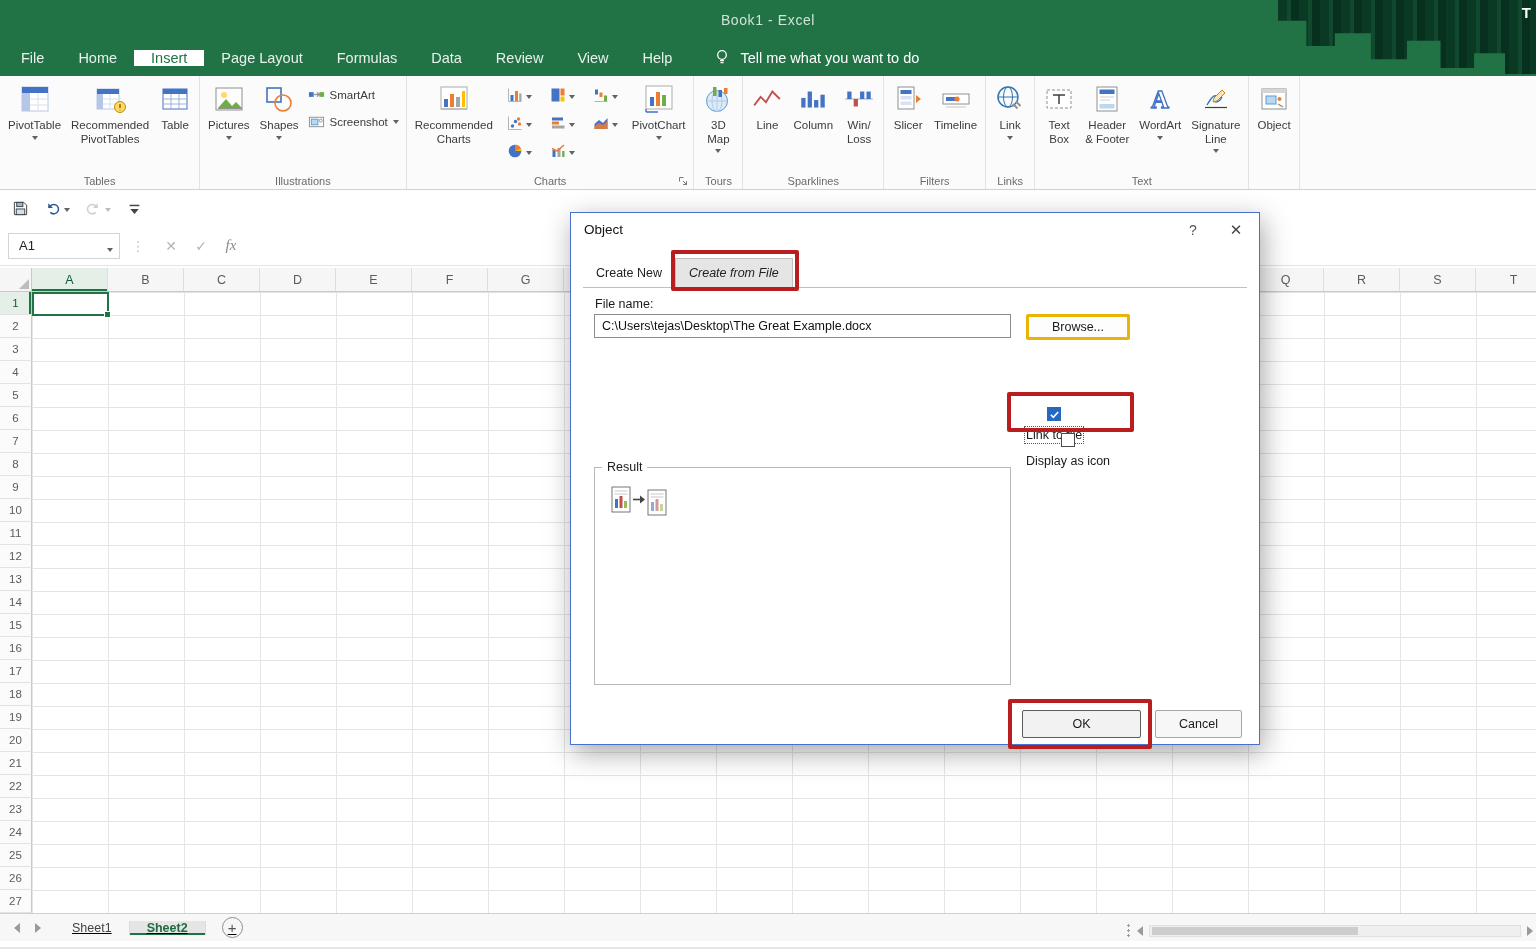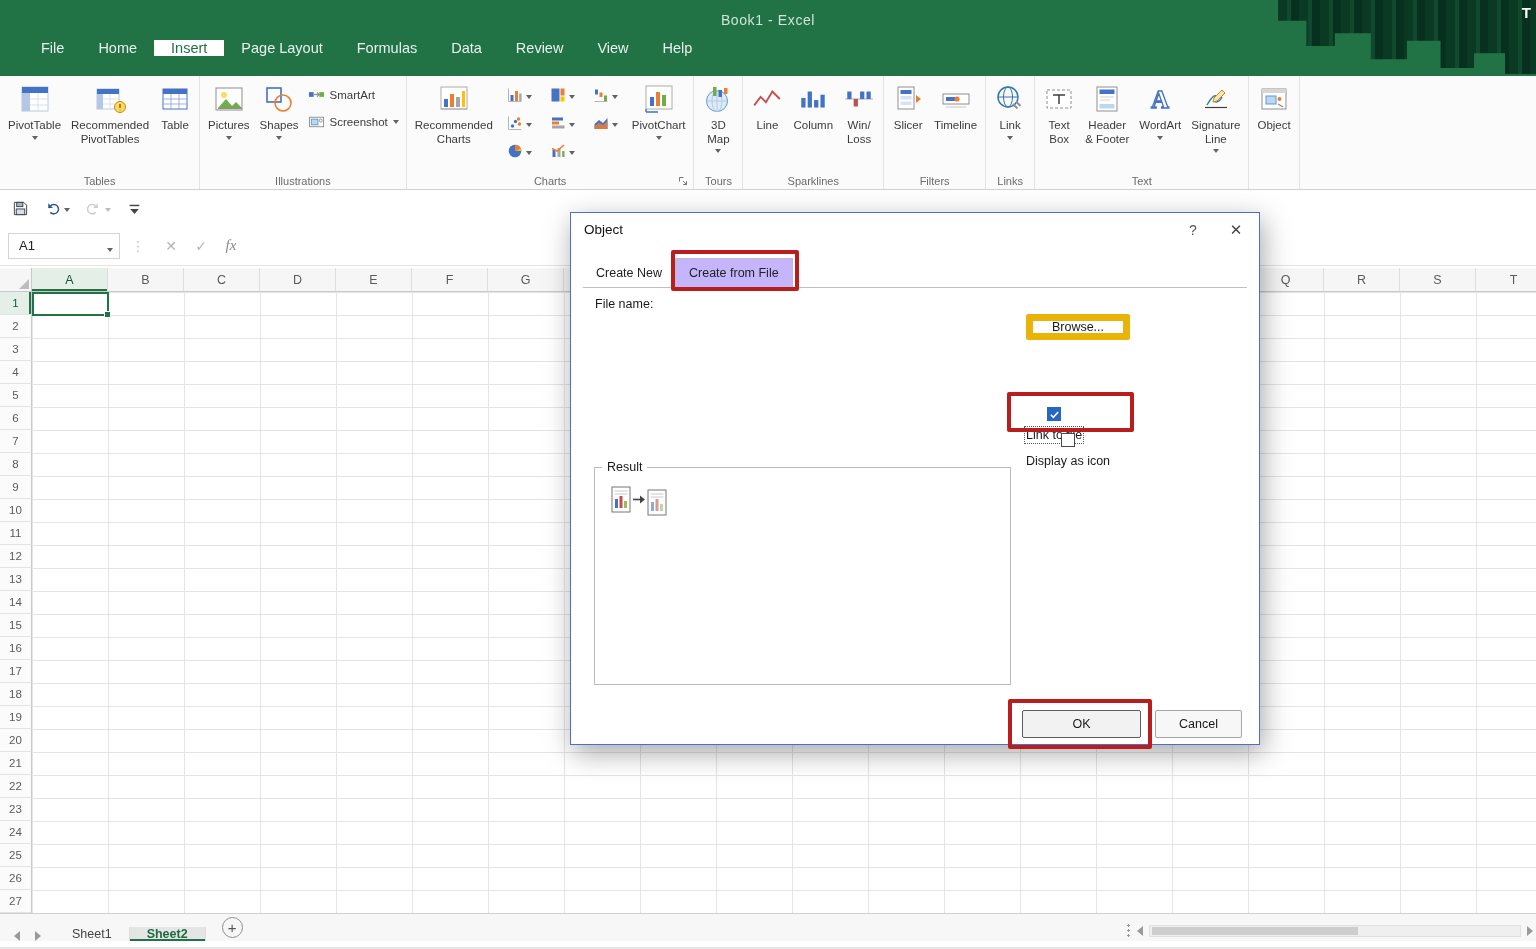--- a/index.html
+++ b/index.html
@@ -7,21 +7,21 @@
   body{font-family:"Liberation Sans",sans-serif;background:#e8e8e8;-webkit-font-smoothing:antialiased;}
   #app{position:relative;width:1536px;height:949px;background:#fff;overflow:hidden;cursor:default;}
 
   
   .titlebar{position:absolute;left:0;top:0;width:100%;height:40px;background:#217346;}
   .title-text{position:absolute;left:0;right:0;top:0;height:40px;display:flex;align-items:center;justify-content:center;color:#cfe3d8;font-size:14px;letter-spacing:.6px;}
   .watermark{position:absolute;right:0;top:0;width:258px;height:74px;z-index:6;background:repeating-linear-gradient(90deg,#0a3a24 0 9px,#11492e 9px 13px,#08301e 13px 21px);clip-path:polygon(0 0,100% 0,100% 100%,88% 100%,88% 72%,76% 72%,76% 92%,63% 92%,63% 55%,50% 55%,50% 80%,36% 80%,36% 45%,22% 45%,22% 62%,11% 62%,11% 28%,0 28%);}
   .watermark-letter{position:absolute;right:5px;top:4px;color:#fff;font-size:15px;font-weight:bold;z-index:7;}
 
   
-  .tabbar{position:absolute;left:0;top:40px;width:100%;height:36px;background:#217346;display:flex;align-items:flex-start;padding-left:24px;}
+  .tabbar{position:absolute;left:0;top:40px;width:100%;height:36px;background:#217346;display:flex;align-items:center;padding-left:4px;}
   .rtab{display:flex;align-items:center;padding:0 17px;color:#e8f1ec;font-size:14.5px;}
   .rtab.active{background:#fff;color:#217346;}
   .tellme{display:flex;align-items:center;gap:9px;color:#fff;font-size:14.5px;margin-left:24px;}
   .tellme svg{width:18px;height:18px;}
 
   
   .ribbon{position:absolute;left:0;top:76px;width:100%;height:114px;background:#fbfbfb;border-bottom:1px solid #d2d2d2;display:flex;z-index:4;overflow:hidden;}
   .rgroup{position:relative;height:100%;border-right:1px solid #e3e3e3;padding:1px 3px 16px;}
   .rgroup-items{display:flex;height:100%;align-items:flex-start;}
   .rgroup-label{position:absolute;left:0;right:0;bottom:2px;text-align:center;font-size:11px;color:#6b6b6b;white-space:nowrap;margin-top:45px;}
@@ -69,44 +69,44 @@
   .sel-cell::after{content:"";position:absolute;right:-4px;bottom:-4px;width:5px;height:5px;background:#217346;border:1px solid #fff;}
 
   
   .dialog{position:absolute;left:570px;top:212px;width:690px;height:533px;background:#fff;border:1px solid #4a6fd1;box-shadow:3px 8px 26px rgba(0,0,0,.35);z-index:50;font-size:12.5px;color:#1a1a1a;overflow:visible;}
   .dlg-titlebar{display:flex;align-items:stretch;height:33px;}
   .dlg-title-text{flex:1;display:flex;align-items:center;padding-left:13px;font-size:13.5px;color:#111;}
   .dlg-help{width:40px;display:flex;align-items:center;justify-content:center;color:#555;font-size:14px;}
   .dlg-close{width:46px;display:flex;align-items:center;justify-content:center;color:#444;font-size:15px;}
   .dlg-tabs{position:absolute;left:12px;right:12px;top:44px;height:31px;border-bottom:1px solid #bfbfbf;display:flex;align-items:flex-end;}
   .dtab{padding:0 13px;height:26px;line-height:25px;color:#222;}
-  .dtab.active{background:#c4b5fd;border:1px solid #bfbfbf;border-bottom:1px solid #fff;height:30px;line-height:28px;margin-bottom:-1px;}
+  .dtab.active{background:#e5e5e5;border:1px solid #bfbfbf;border-bottom:1px solid #fff;height:30px;line-height:28px;margin-bottom:-1px;font-style:italic;}
   .dlg-label-file{position:absolute;left:24px;top:84px;}
   .dlg-input{position:absolute;left:23px;top:101px;width:417px;height:24px;border:1px solid #8b8b8b;font-size:12.5px;padding:0 7px;font-family:"Liberation Sans",sans-serif;color:#111;background:#fff;outline:none;}
-  .dlg-browse{position:absolute;left:455px;top:101px;width:104px;height:26px;background:#fdfdfd;border:7px solid #eab308;border-radius:2px;display:flex;align-items:center;justify-content:center;}
+  .dlg-browse{position:absolute;left:455px;top:101px;width:104px;height:26px;background:#fdfdfd;border:3px solid #eab308;border-radius:2px;display:flex;align-items:center;justify-content:center;}
   .cb-row{position:absolute;display:flex;align-items:center;gap:7px;flex-direction:column;}
   .cb{width:14px;height:14px;border:1px solid #4a4a4a;background:#fff;display:flex;align-items:center;justify-content:center;flex:0 0 14px;}
   .cb.checked{background:#2468c4;border-color:#2468c4;}
   .cb svg{width:11px;height:11px;display:block;}
   .link-row{left:455px;top:194px;}
   .icon-row{left:455px;top:220px;}
   .focus-dotted{outline:1px dotted #555;outline-offset:1px;}
   .result-group{position:absolute;left:23px;top:254px;width:417px;height:218px;border:1px solid #b9b9b9;}
   .result-label{position:absolute;left:31px;top:247px;background:#fff;padding:0 5px;}
   .result-icon{position:absolute;left:40px;top:272px;}
   .result-text{position:absolute;left:160px;top:264px;width:272px;line-height:1.33;}
   .dlg-ok{position:absolute;left:451px;top:497px;width:119px;height:28px;background:#f2f2f2;border:1px solid #5e5e5e;border-radius:2px;display:flex;align-items:center;justify-content:center;}
   .dlg-cancel{position:absolute;left:584px;top:497px;width:87px;height:28px;background:#f7f7f7;border:1px solid #a6a6a6;border-radius:2px;display:flex;align-items:center;justify-content:center;}
   .ann{position:absolute;border:4px solid #b91d1d;border-radius:2px;z-index:60;pointer-events:none;}
   .ann-tab{left:100px;top:37px;width:128px;height:41px;}
   .ann-link{left:436px;top:179px;width:127px;height:40px;}
   .ann-ok{left:437px;top:486px;width:144px;height:50px;}
 
   
-  .sheetbar{position:absolute;left:0;top:913px;width:100%;height:28px;background:#f7f7f7;border-top:1px solid #cfcfcf;display:flex;align-items:flex-end;}
+  .sheetbar{position:absolute;left:0;top:913px;width:100%;height:28px;background:#f7f7f7;border-top:1px solid #cfcfcf;display:flex;align-items:center;text-decoration:underline;}
   .snav{display:flex;align-items:center;gap:15px;padding:0 14px;}
   .tri{width:0;height:0;display:inline-block;}
   .tri-l{border-top:5px solid transparent;border-bottom:5px solid transparent;border-right:6px solid #9a9a9a;}
   .tri-r{border-top:5px solid transparent;border-bottom:5px solid transparent;border-left:6px solid #9a9a9a;}
   .stabs{display:flex;align-items:stretch;}
   .stab{display:flex;align-items:center;padding:0 17px;font-size:12.5px;color:#444;border-right:1px solid #dcdcdc;background:transparent;}
   .stab.active{background:#e5e5e5;color:#1e6b41;font-weight:700;box-shadow:inset 0 -2px 0 #217346;}
   .addsheet{width:21px;height:21px;border:1px solid #8f8f8f;border-radius:50%;display:flex;align-items:center;justify-content:center;color:#555;font-size:15px;line-height:1;margin:auto 0 auto 16px;}
   .hscroll{position:absolute;right:3px;top:0;height:34px;display:flex;align-items:center;gap:6px;}
   .splitdots{width:5px;height:16px;background:radial-gradient(circle,#9a9a9a 1.2px,transparent 1.4px);background-size:5px 5px;}
@@ -128,20 +128,27 @@
   <div class="tabbar" id="ribbon-tabs">
       <div class="rtab">File</div>
       <div class="rtab">Home</div>
       <div class="rtab active">Insert</div>
       <div class="rtab">Page Layout</div>
       <div class="rtab">Formulas</div>
       <div class="rtab">Data</div>
       <div class="rtab">Review</div>
       <div class="rtab">View</div>
       <div class="rtab">Help</div>
+      <div class="tellme">
+        <span class="icn"><svg viewBox="0 0 18 18">
+            <circle cx="9" cy="7" r="4.3" fill="none" stroke="#fff" stroke-width="1.3"></circle>
+            <path d="M7 12.6h4M7.5 14.6h3" stroke="#fff" stroke-width="1.3"></path>
+          </svg></span>
+        <span>Tell me what you want to do</span>
+      </div>
     </div>
 
   <div class="ribbon" id="ribbon-content">
       <div class="rgroup">
         <div class="rgroup-items">
           <div class="rlarge">
             <span class="icn-lg">
               <svg viewBox="0 0 32 32">
                 <rect x="3" y="4" width="26" height="24" fill="#fff" stroke="#b9c8e2"></rect>
                 <rect x="3" y="4" width="26" height="6" fill="#4472c4"></rect>
@@ -630,20 +637,21 @@
       <div class="dlg-title-text">Object</div>
       <div class="dlg-help">?</div>
       <div class="dlg-close">✕</div>
     </div>
     <div class="dlg-tabs" id="dlg-tabs">
         <div class="dtab">Create New</div>
         <div class="dtab active">Create from File</div>
       </div>
 
     <div class="dlg-label-file">File name:</div>
+    <input class="dlg-input" value="C:\Users\tejas\Desktop\The Great Example.docx" style="">
     <div class="dlg-browse">Browse...</div>
 
     <div class="cb-row link-row">
       <span class="cb checked">
           <svg viewBox="0 0 12 12">
             <path d="M2 6.3l2.7 2.7L10 3.2" fill="none" stroke="#fff" stroke-width="1.8"></path>
           </svg>
         </span>
       <span class="focus-dotted">Link to file</span>
     </div>

